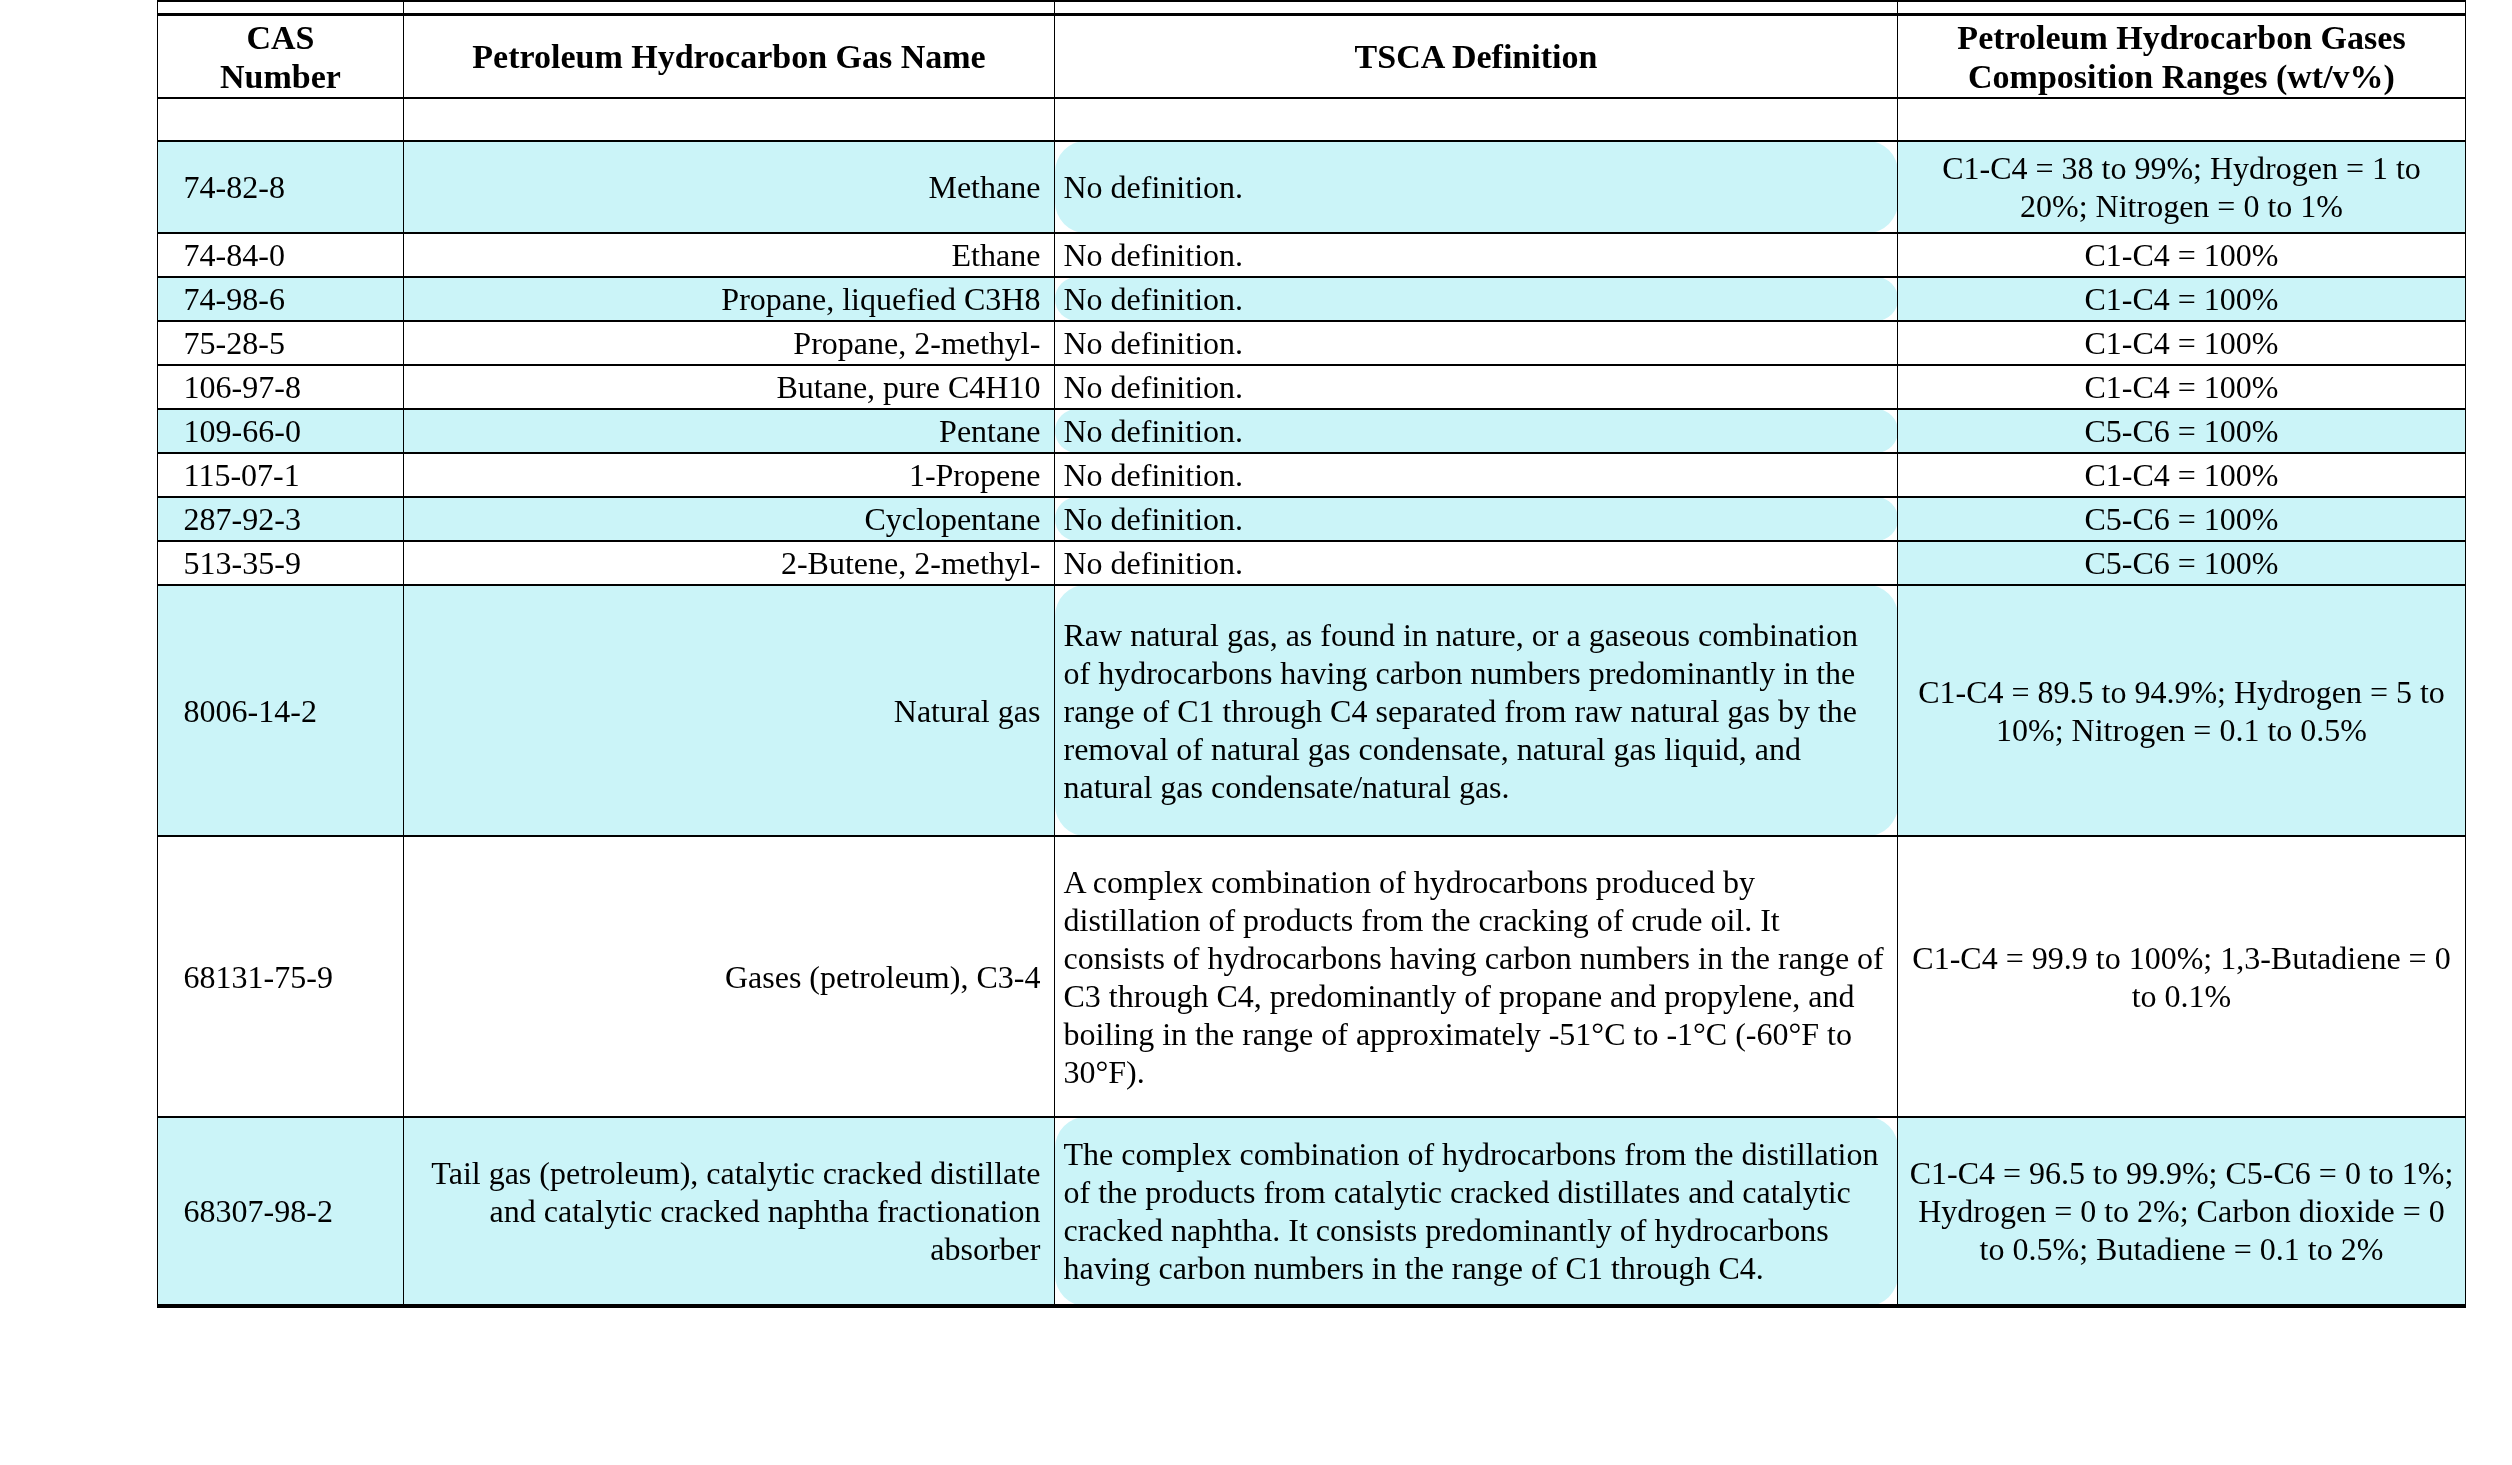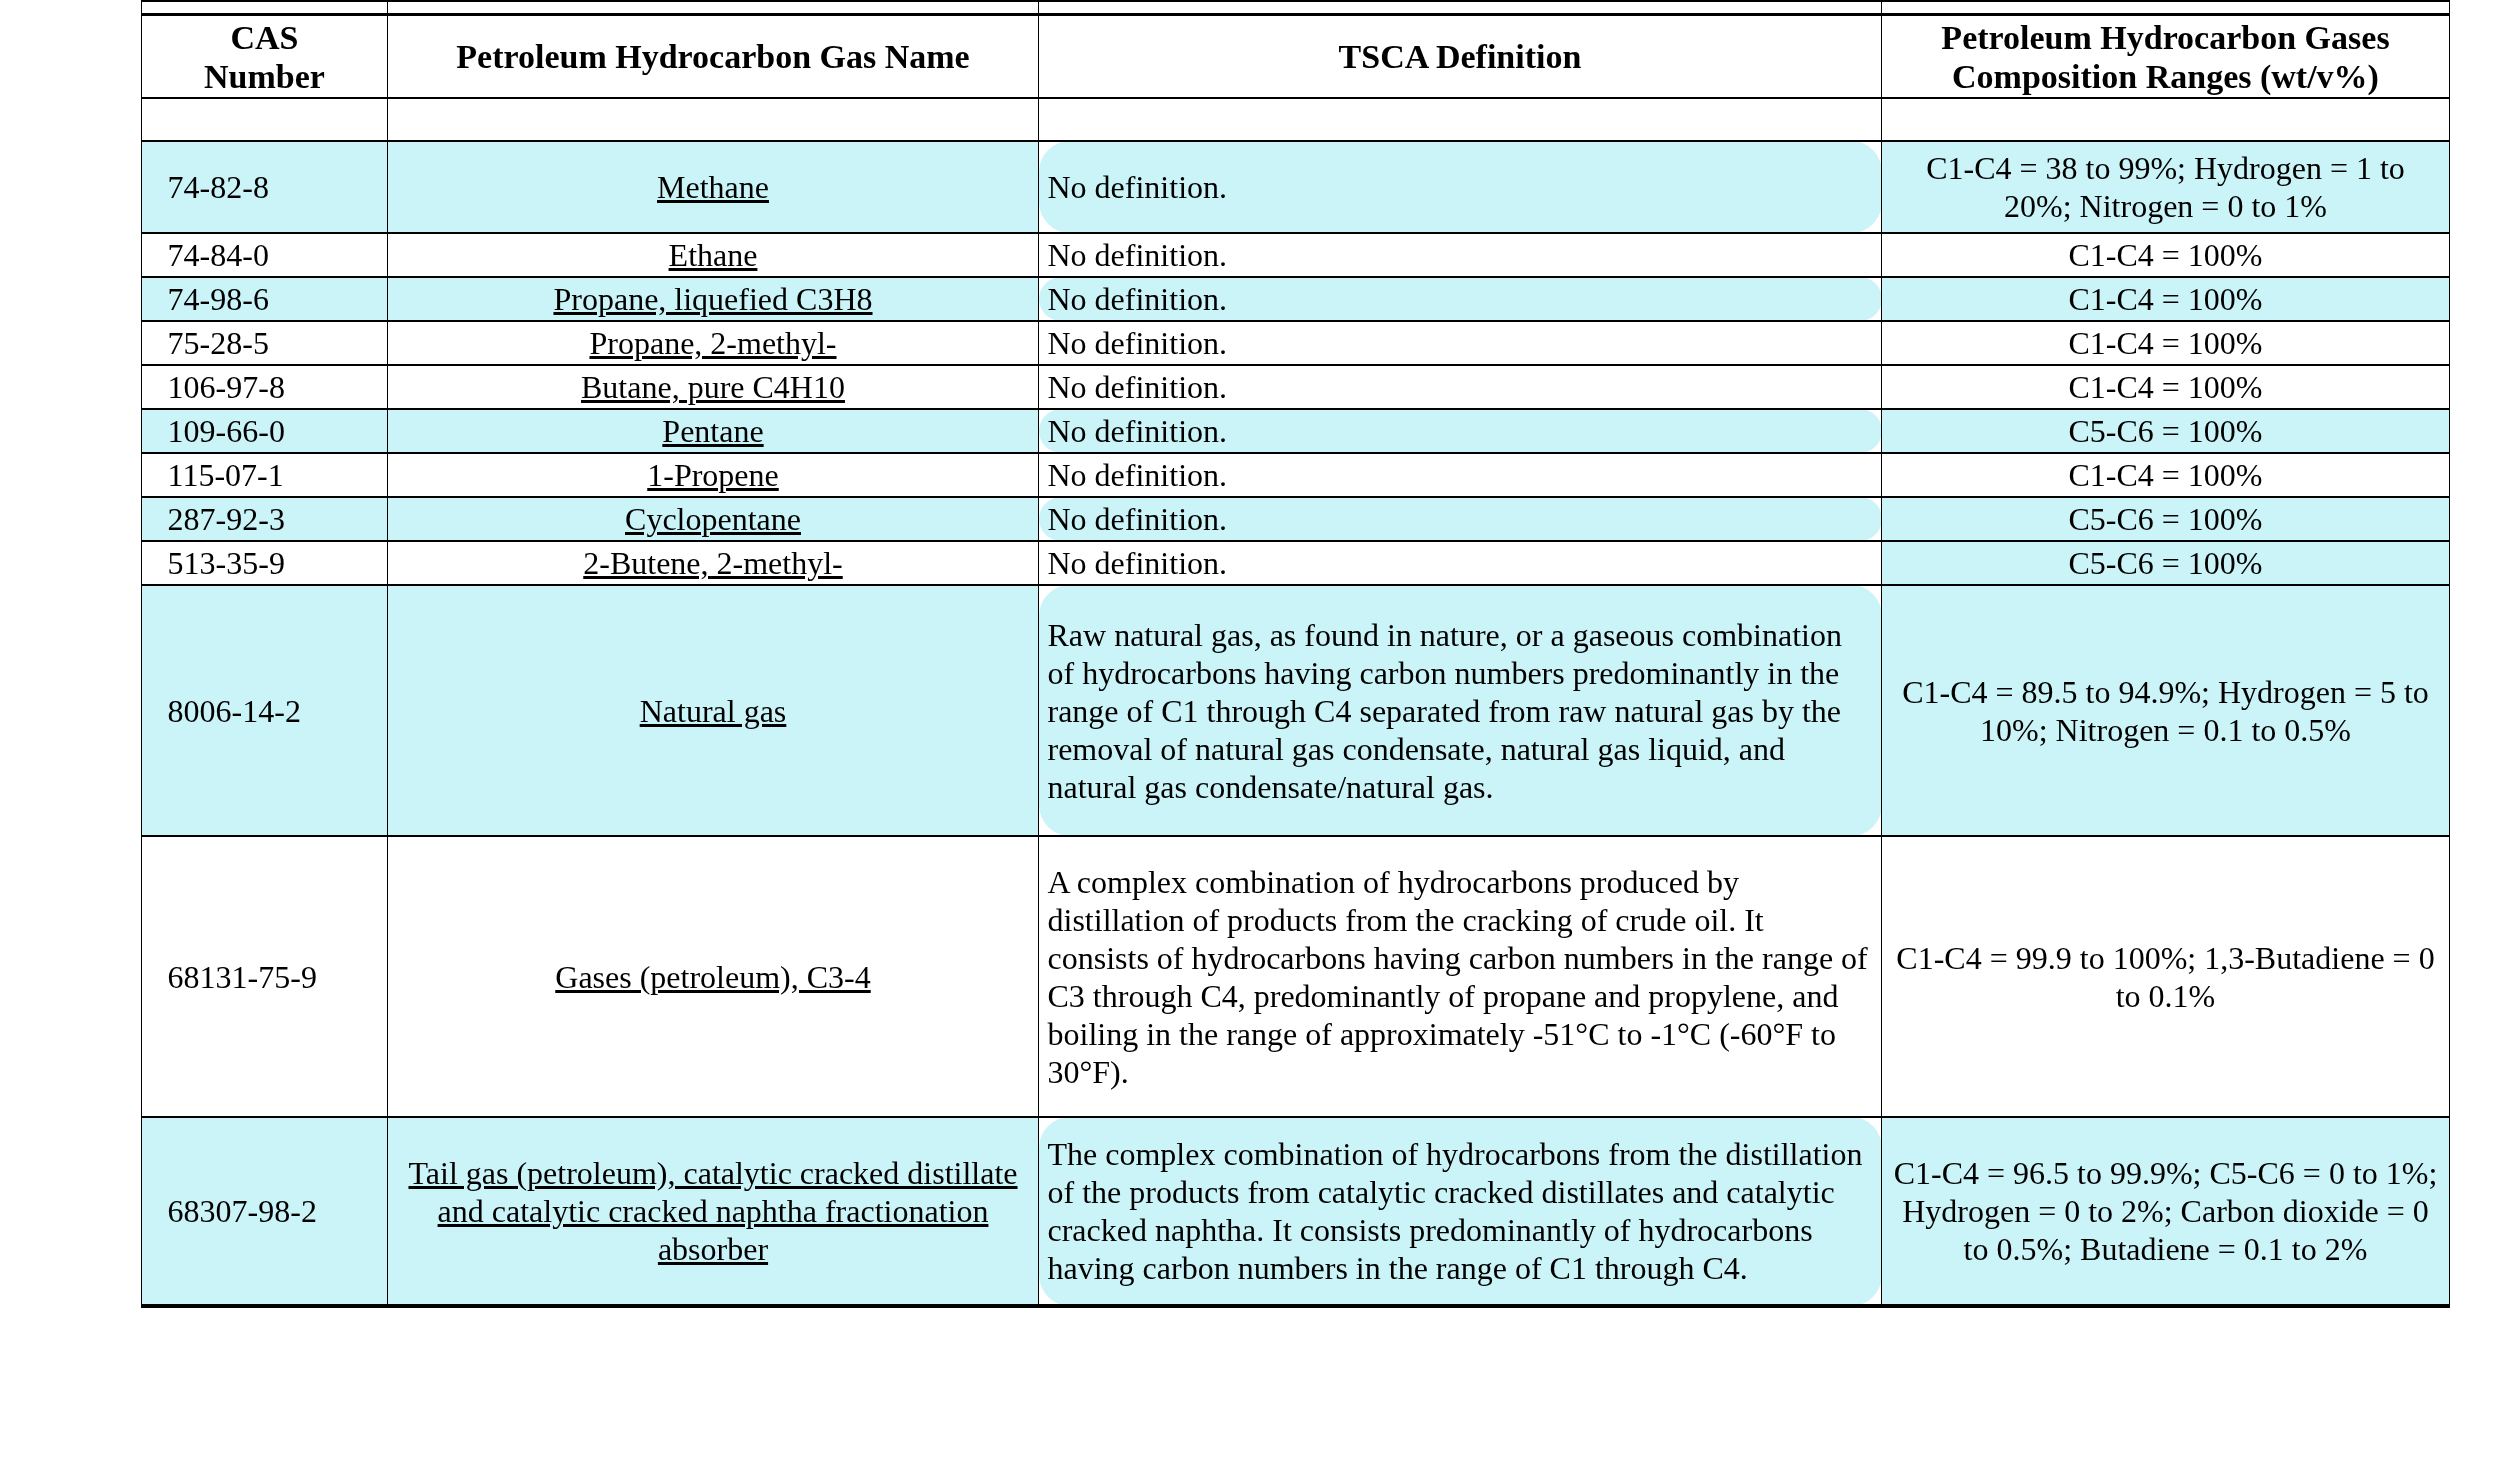--- a/index.html
+++ b/index.html
@@ -15,21 +15,21 @@
   }
   .page {
     position: relative;
     width: 2512px;
     height: 1465px;
     overflow: hidden;
     background: #ffffff;
   }
   table.tsca {
     position: absolute;
-    left: 141px;
+    left: 157px;
     top: 0;
     width: 2308px;
     border-collapse: collapse;
     table-layout: fixed;
   }
   td, th {
     border: 1.7px solid var(--border, #000);
     border-top-width: 2.6px;
     border-bottom-width: 2.6px;
     background: #ffffff;
@@ -51,24 +51,23 @@
     text-align: center;
     white-space: pre-line;
     padding: 1.7px 6.8px;
   }
   td.cas {
     text-align: left;
     padding-left: 25.6px;
     margin-left: 9px;
   }
   td.name {
-    text-align: center;
+    text-align: right;
     padding-left: 13.6px;
     padding-right: 13.6px;
-    text-decoration: underline;
   }
   td.def {
     text-align: left;
     padding-left: 8.5px;
     padding-right: 10.2px;
     border-radius: 31px;
   }
   td.comp {
     text-align: center;
     padding-left: 6.8px;

